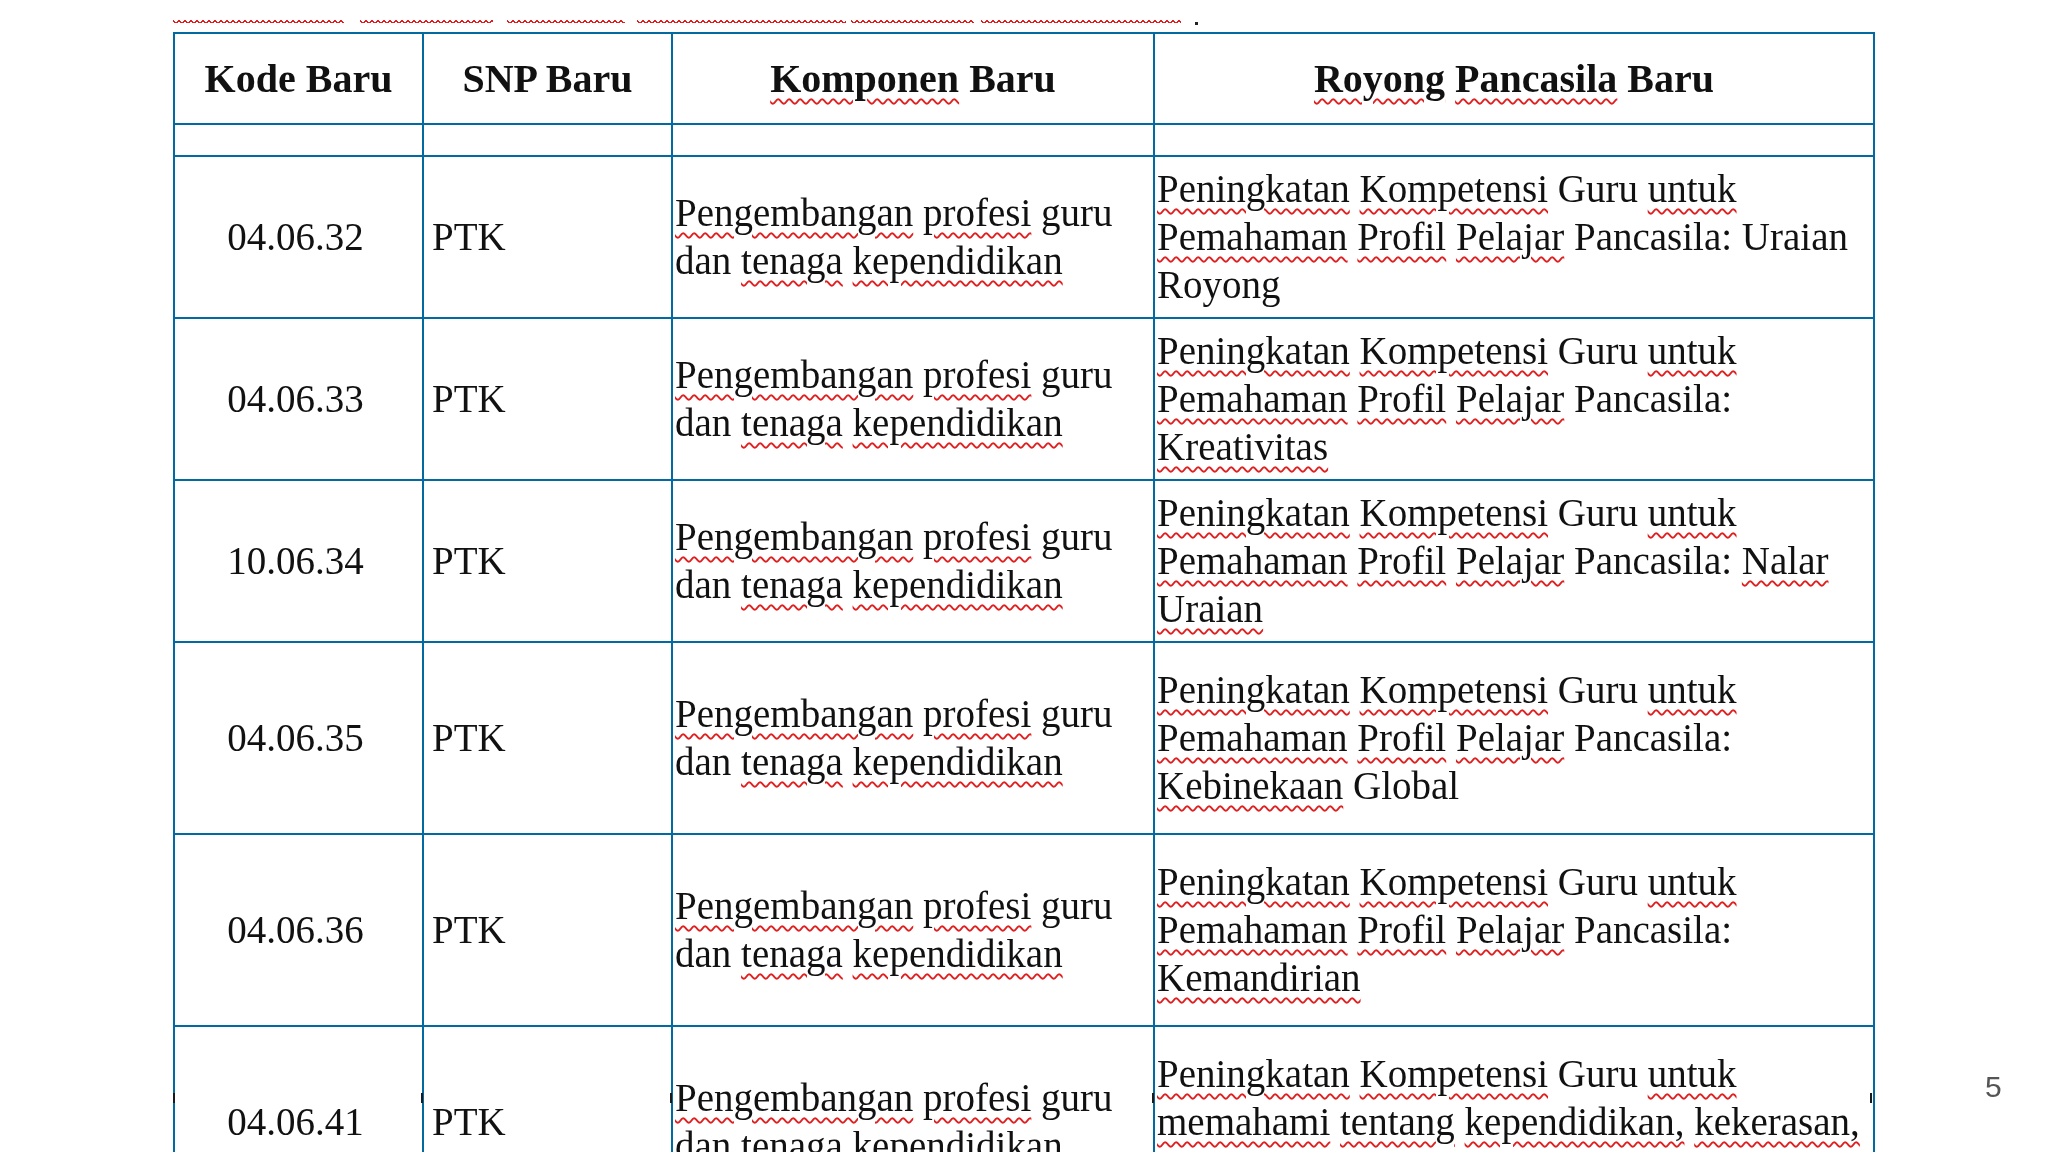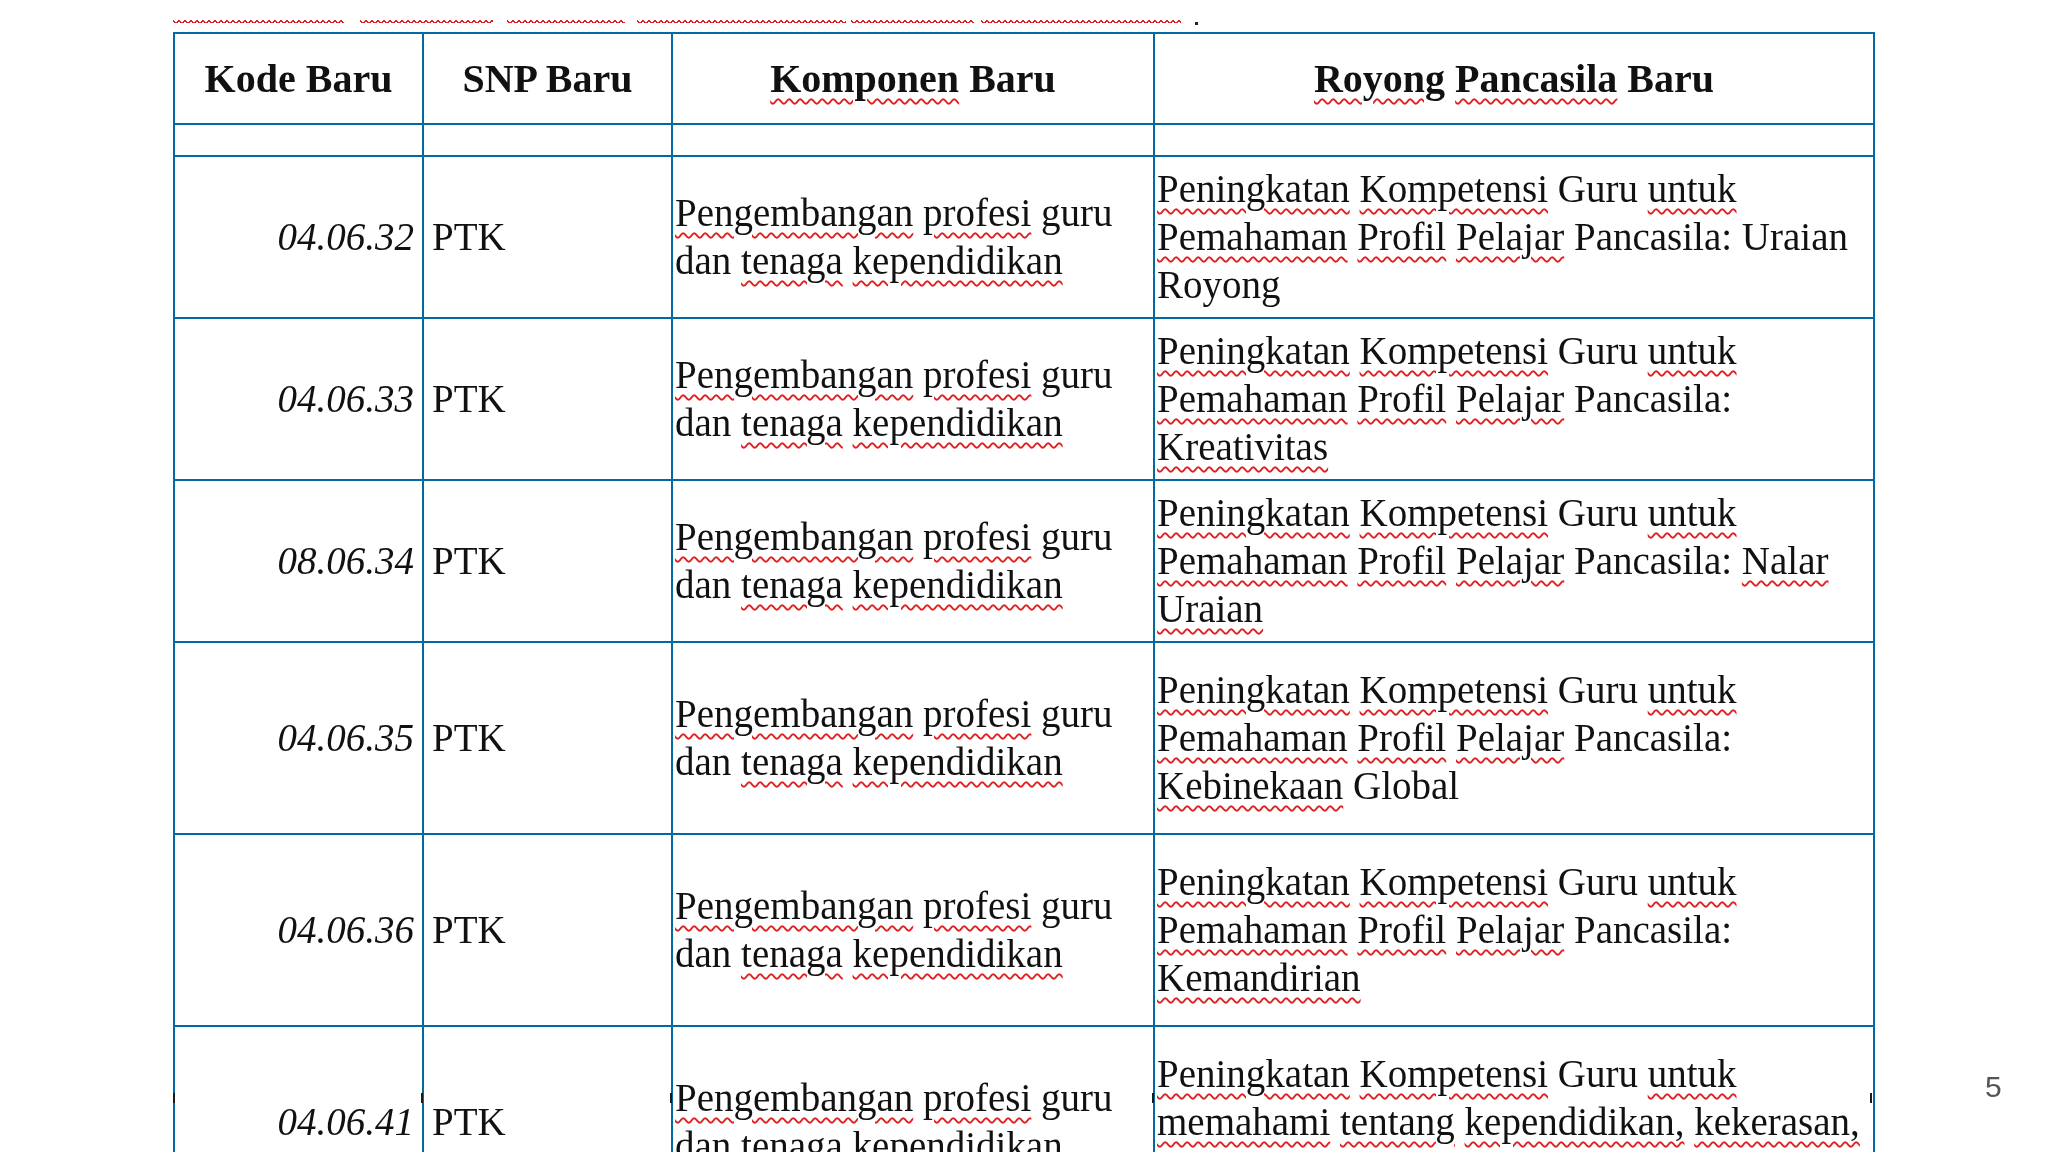--- a/index.html
+++ b/index.html
@@ -10,21 +10,21 @@
     background-size:6px 6px; }
   .topdot { position:absolute; top:22px; left:1195px; width:3px; height:3px; background:#222; }
   .tbl { position:absolute; left:173px; top:32px; width:1700px; border-collapse:collapse; table-layout:fixed;
     font-family:"Liberation Serif", "DejaVu Serif", serif; color:#111; }
   .tbl th, .tbl td { border:2px solid #0369a1; padding:8px; overflow:hidden; }
   .tbl th { height:73px; font-weight:bold; font-size:40px; text-align:center; vertical-align:middle; }
   .tbl tr.band td { height:14px; }
   .tbl td { font-size:39px; line-height:48px; vertical-align:middle; }
   .tbl tr.short td { height:143px; }
   .tbl tr.tall td { height:174px; }
-  .c-code { text-align:right; padding-left:2px !important;font-style:italic; }
+  .c-code { text-align:center; padding-left:2px !important; }
   .c-snp { text-align:left; }
   .c-comp, .c-desc { text-align:left; padding-left:2px !important; }
   .sq { text-decoration: underline wavy #e02020; text-decoration-thickness:2px; text-underline-offset:6px; }
   .tail { position:absolute; left:173px; top:1093px; width:1700px; height:10px; }
   .tail i { position:absolute; top:0; width:2px; height:10px; background:#1a1a1a; }
   .pagenum { position:absolute; left:1985px; top:1070px; font-family:"Liberation Sans","DejaVu Sans",sans-serif;
     font-size:30px; color:#555; }
 </style>
 </head>
 <body>
@@ -68,21 +68,21 @@
       <td class="c-comp sqcell"><span class="sq">Pengembangan</span> <span class="sq">profesi</span> <span>guru</span> <span>dan</span> <span class="sq">tenaga</span> <span class="sq">kependidikan</span></td>
       <td class="c-desc sqcell"><span class="sq">Peningkatan</span> <span class="sq">Kompetensi</span> <span>Guru</span> <span class="sq">untuk</span> <span class="sq">Pemahaman</span> <span class="sq">Profil</span> <span class="sq">Pelajar</span> <span>Pancasila:</span> <span>Uraian</span> <span>Royong</span></td>
     </tr>
     <tr class="short">
       <td class="c-code">04.06.33</td>
       <td class="c-snp">PTK</td>
       <td class="c-comp sqcell"><span class="sq">Pengembangan</span> <span class="sq">profesi</span> <span>guru</span> <span>dan</span> <span class="sq">tenaga</span> <span class="sq">kependidikan</span></td>
       <td class="c-desc sqcell"><span class="sq">Peningkatan</span> <span class="sq">Kompetensi</span> <span>Guru</span> <span class="sq">untuk</span> <span class="sq">Pemahaman</span> <span class="sq">Profil</span> <span class="sq">Pelajar</span> <span>Pancasila:</span> <span class="sq">Kreativitas</span></td>
     </tr>
     <tr class="short">
-      <td class="c-code">08.06.34</td>
+      <td class="c-code">10.06.34</td>
       <td class="c-snp">PTK</td>
       <td class="c-comp sqcell"><span class="sq">Pengembangan</span> <span class="sq">profesi</span> <span>guru</span> <span>dan</span> <span class="sq">tenaga</span> <span class="sq">kependidikan</span></td>
       <td class="c-desc sqcell"><span class="sq">Peningkatan</span> <span class="sq">Kompetensi</span> <span>Guru</span> <span class="sq">untuk</span> <span class="sq">Pemahaman</span> <span class="sq">Profil</span> <span class="sq">Pelajar</span> <span>Pancasila:</span> <span class="sq">Nalar</span> <span class="sq">Uraian</span></td>
     </tr>
     <tr class="tall">
       <td class="c-code">04.06.35</td>
       <td class="c-snp">PTK</td>
       <td class="c-comp sqcell"><span class="sq">Pengembangan</span> <span class="sq">profesi</span> <span>guru</span> <span>dan</span> <span class="sq">tenaga</span> <span class="sq">kependidikan</span></td>
       <td class="c-desc sqcell"><span class="sq">Peningkatan</span> <span class="sq">Kompetensi</span> <span>Guru</span> <span class="sq">untuk</span> <span class="sq">Pemahaman</span> <span class="sq">Profil</span> <span class="sq">Pelajar</span> <span>Pancasila:</span> <span class="sq">Kebinekaan</span> <span>Global</span></td>
     </tr>

